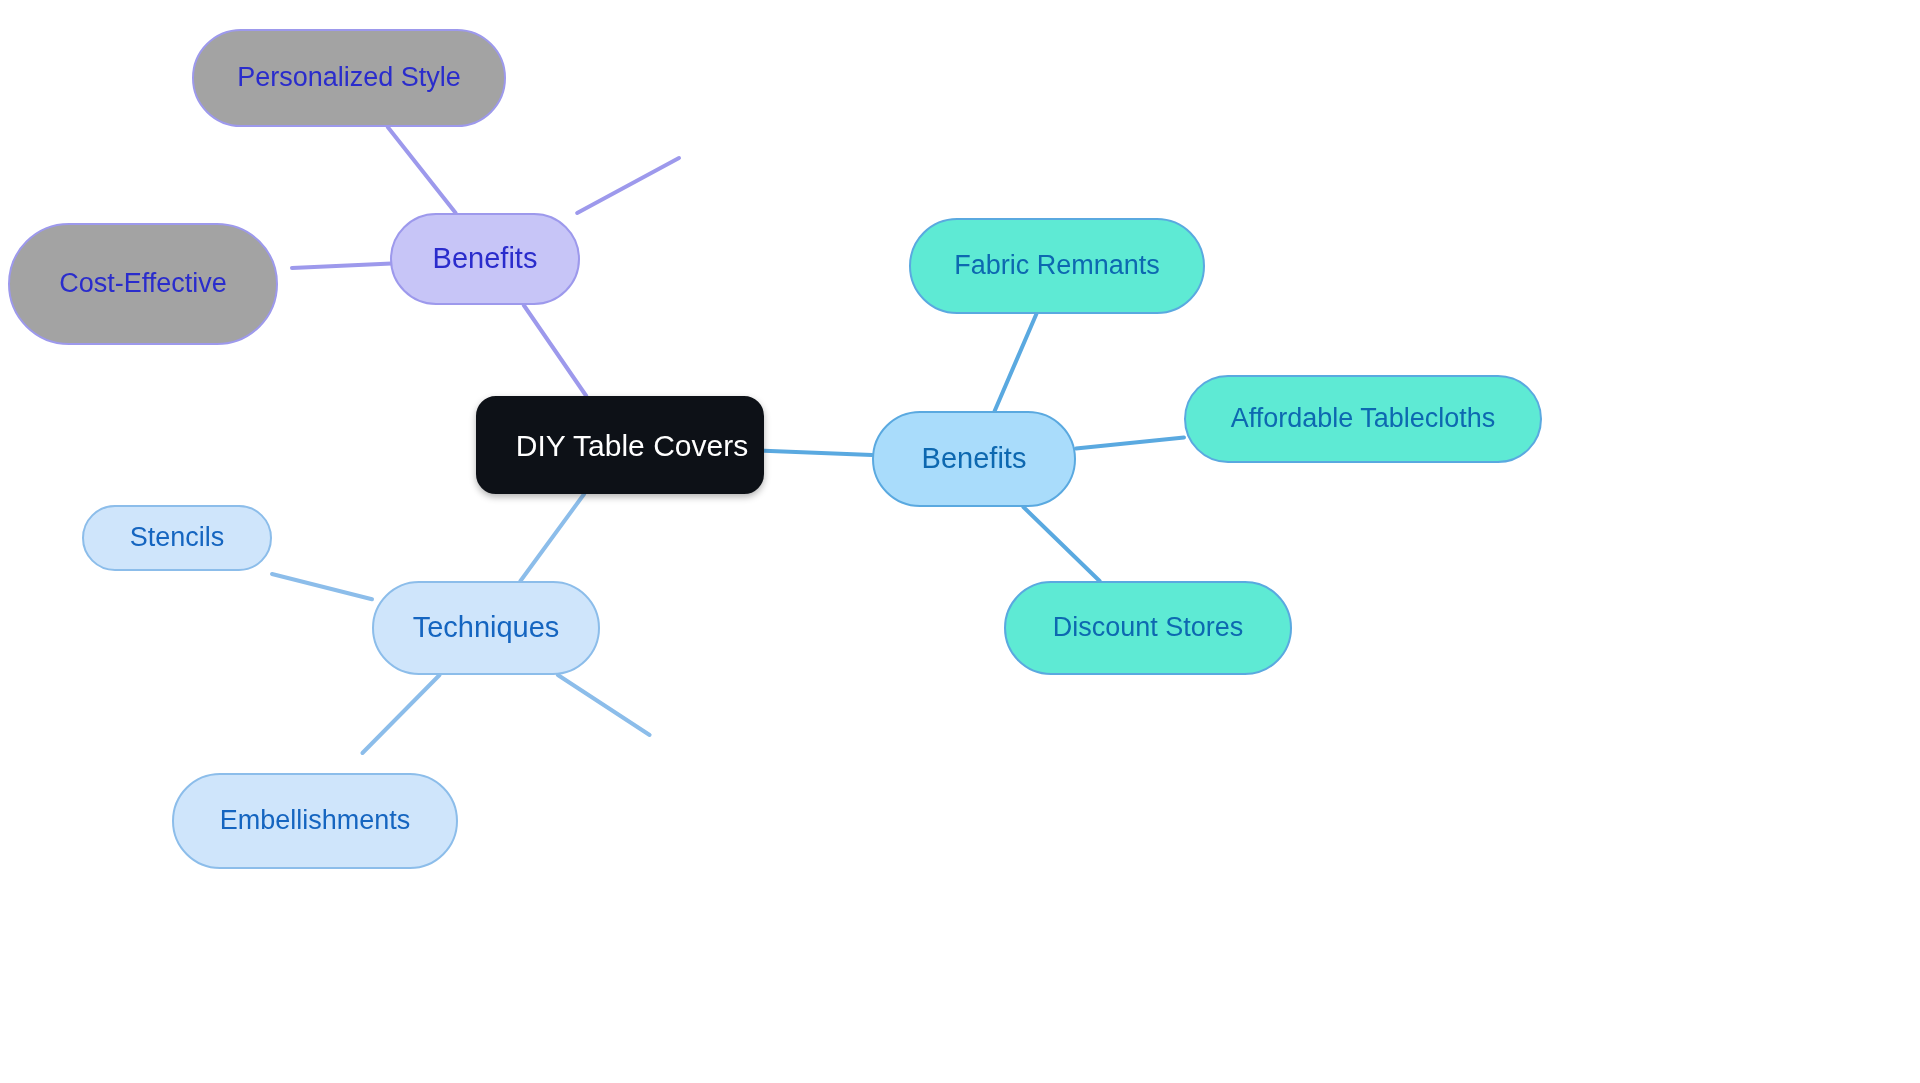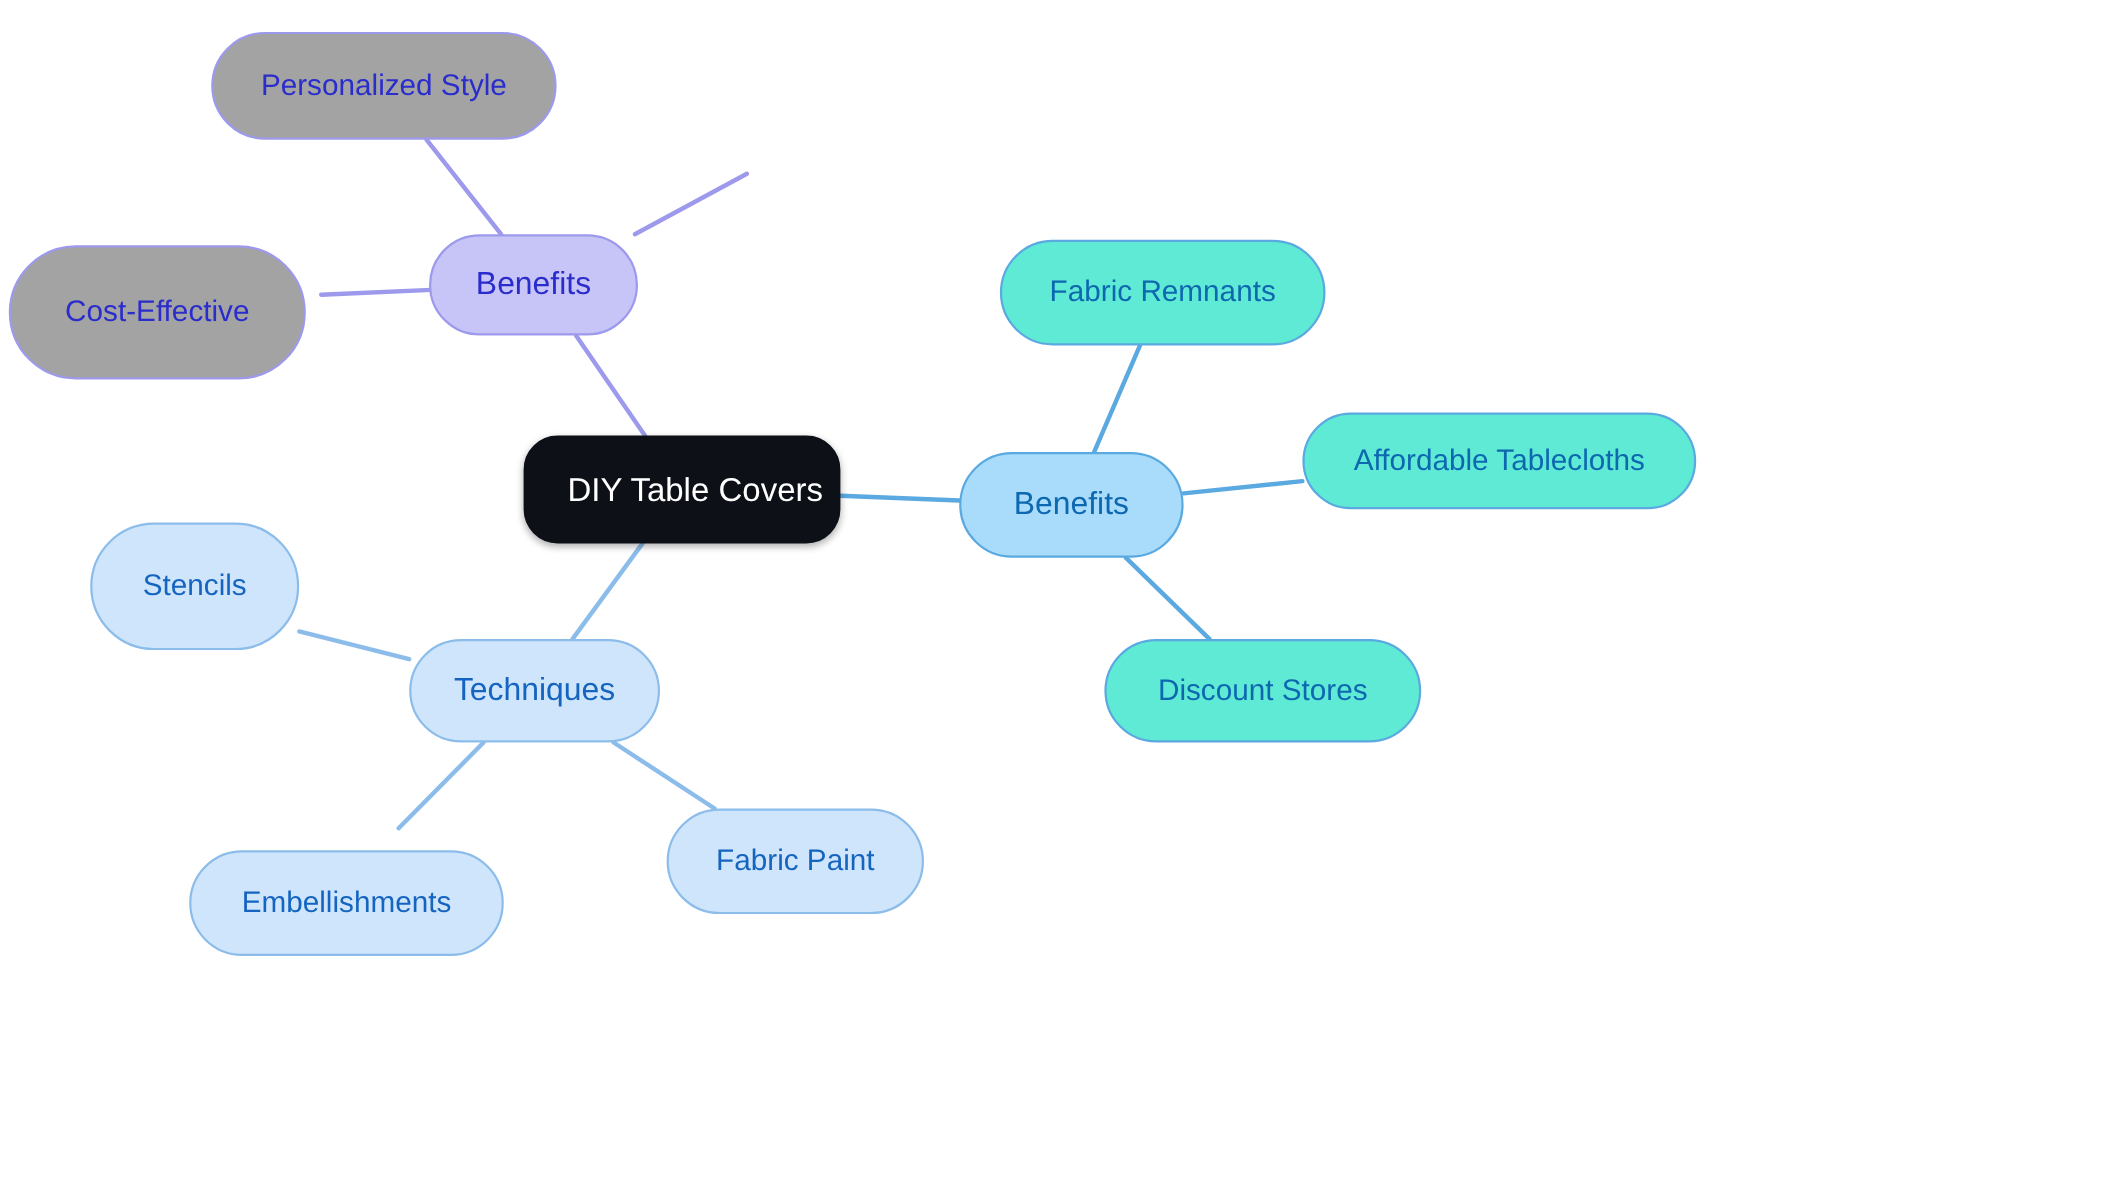--- a/index.html
+++ b/index.html
@@ -38,21 +38,21 @@
     border-style: solid;
     border-width: 2px;
     white-space: nowrap;
     line-height: 1.1;
   }
   .node-central {
     background: #0d1117;
     border-color: #0d1117;
     color: #ffffff;
     font-size: 30px;
-    border-radius: 31px;
+    border-radius: 20px;
     box-shadow: 0 3px 7px rgba(0,0,0,0.30);
     padding-left: 24px;
   }
   .node-purple {
     background: #c7c5f7;
     border-color: #9d99ec;
     color: #2a2ccc;
     font-size: 29px;
   }
   .node-purple-branch {
@@ -106,16 +106,15 @@
     </svg>
 <div class="node node-central" style="left: 476px; top: 396px; width: 288px; height: 98px;">DIY Table Covers</div>
     <div class="node node-purple" style="left: 390px; top: 213px; width: 190px; height: 92px;">Benefits</div>
     <div class="node node-purple-branch" style="left: 192px; top: 29px; width: 314px; height: 98px;">Personalized Style</div>
     <div class="node node-purple-branch" style="left: 8px; top: 223px; width: 270px; height: 122px;">Cost-Effective</div>
     <div class="node node-blue-mid" style="left: 872px; top: 411px; width: 204px; height: 96px;">Benefits</div>
     <div class="node node-blue-mid-branch" style="left: 909px; top: 218px; width: 296px; height: 96px;">Fabric Remnants</div>
     <div class="node node-blue-mid-branch" style="left: 1184px; top: 375px; width: 358px; height: 88px;">Affordable Tablecloths</div>
     <div class="node node-blue-mid-branch" style="left: 1004px; top: 581px; width: 288px; height: 94px;">Discount Stores</div>
     <div class="node node-blue-light" style="left: 372px; top: 581px; width: 228px; height: 94px;">Techniques</div>
-    <div class="node node-blue-light-branch" style="left: 82px; top: 475px; width: 190px; height: 116px;">Stencils</div>
+    <div class="node node-blue-light-branch" style="left: 82px; top: 505px; width: 190px; height: 66px;">Stencils</div>
     <div class="node node-blue-light-branch" style="left: 172px; top: 753px; width: 286px; height: 96px; margin-top: 20px;">Embellishments</div>
-    <div class="node node-blue-light-branch" style="left: 606px; top: 735px; width: 234px; height: 96px;">Fabric Paint</div>
   </div>
 
 </body></html>

